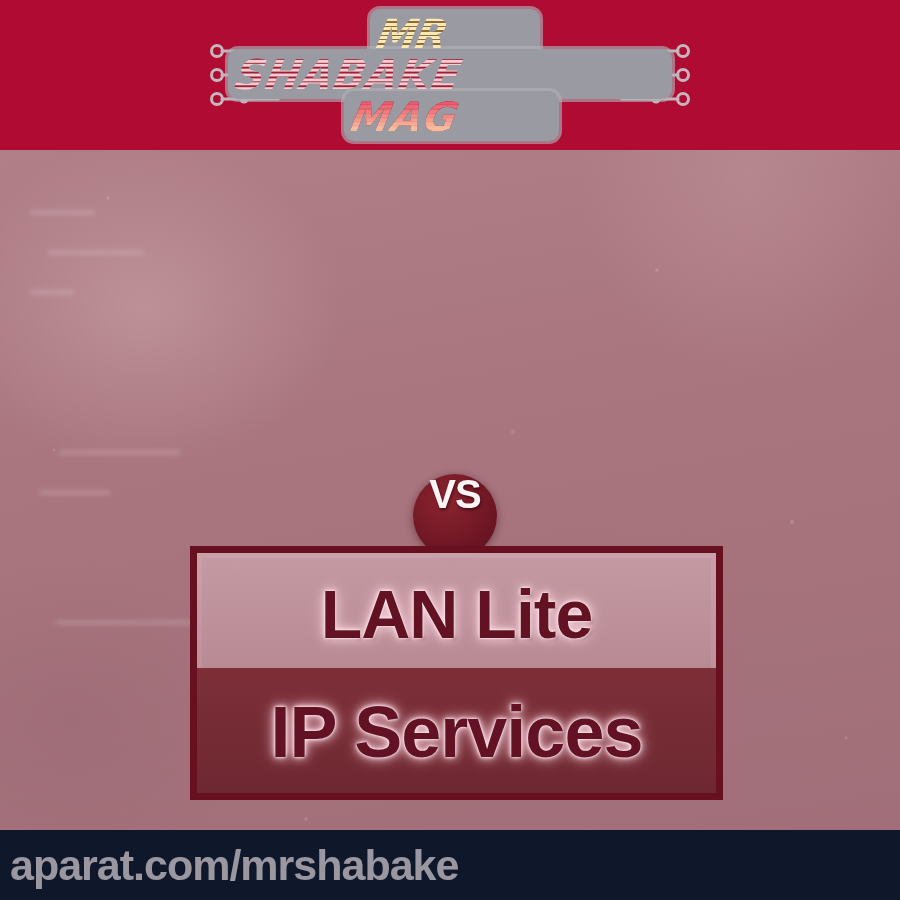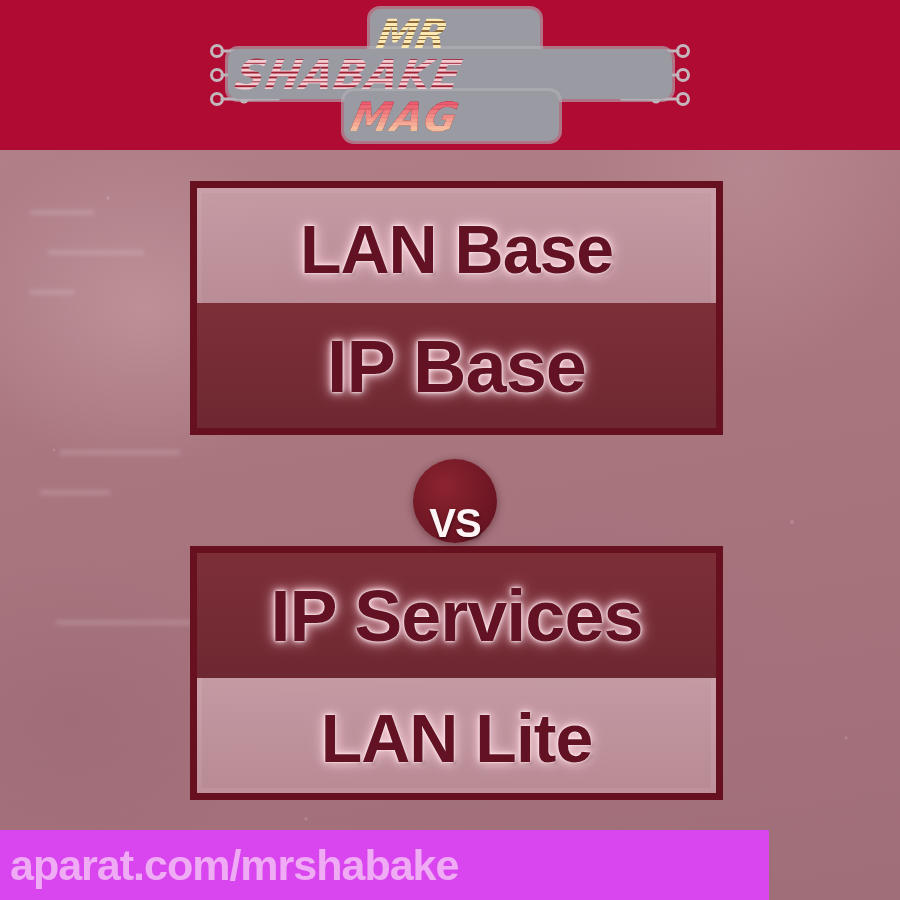--- a/index.html
+++ b/index.html
@@ -215,48 +215,48 @@
   }
   .t-lan-base    { font-size: 68px; }
   .t-ip-base     { font-size: 74px; margin-top: 2px; }
   .t-lan-lite    { font-size: 68px; }
   .t-ip-services { font-size: 72px; margin-top: 2px; }
 
   
   .vs-badge {
     position: absolute;
     left: 413px;
-    top: 309px;
+    top: 324px;
     width: 84px;
     height: 84px;
     border-radius: 50%;
     background: radial-gradient(circle at 38% 32%, #8c2430 0%, #6e1624 62%, #5c1020 100%);
     display: flex;
-    align-items: flex-end;
+    align-items: flex-start;
     justify-content: center;
     box-shadow: 0 2px 8px rgba(50,6,14,0.45);
   }
   .vs-text {
     font-family: "Liberation Sans", sans-serif;
     font-weight: 700;
     font-size: 40px;
     color: #fdf4f6;
     letter-spacing: -1px;
     line-height: 1;
     text-shadow: 1px 2px 3px rgba(40,4,12,0.6);
   }
 
   
   .footer-banner {
     position: absolute;
     left: 0;
     top: 830px;
-    width: 769px;
+    width: 900px;
     height: 70px;
-    background: #d946ef;
+    background: #0f172a;
     overflow: hidden;
   }
   .watermark-aparat {
     position: absolute;
     left: 10px;
     top: 12px;
     font-family: "Liberation Sans", sans-serif;
     font-weight: 700;
     font-size: 43px;
     color: rgba(255,245,248,0.58);
@@ -336,40 +336,32 @@
 
         <div class="logo-word word-mr">MR</div>
         <div class="logo-word word-shab">SHABAKE</div>
         <div class="logo-word word-mag">MAG</div>
       </div>
     </div>
   </div>
 
   <div class="main-area">
 
-    <div class="compare-box box-top">
-      <div class="band band-light">
-        <span class="band-text t-lan-base">LAN Base</span>
-      </div>
-      <div class="band band-dark">
-        <span class="band-text t-ip-base">IP Base</span>
-      </div>
-    </div>
 
     <div class="vs-badge">
       <span class="vs-text">VS</span>
     </div>
 
     <div class="compare-box box-bottom">
+      <div class="band band-light">
+        <span class="band-text t-lan-lite">LAN Lite</span>
+      </div>
       <div class="band band-dark">
         <span class="band-text t-ip-services">IP Services</span>
       </div>
-      <div class="band band-light">
-        <span class="band-text t-lan-lite">LAN Lite</span>
-      </div>
     </div>
   </div>
 
   <div class="footer-banner">
     <span class="watermark-aparat">aparat.com/mrshabake</span>
   </div>
 
 </div>
 
 </body></html>

